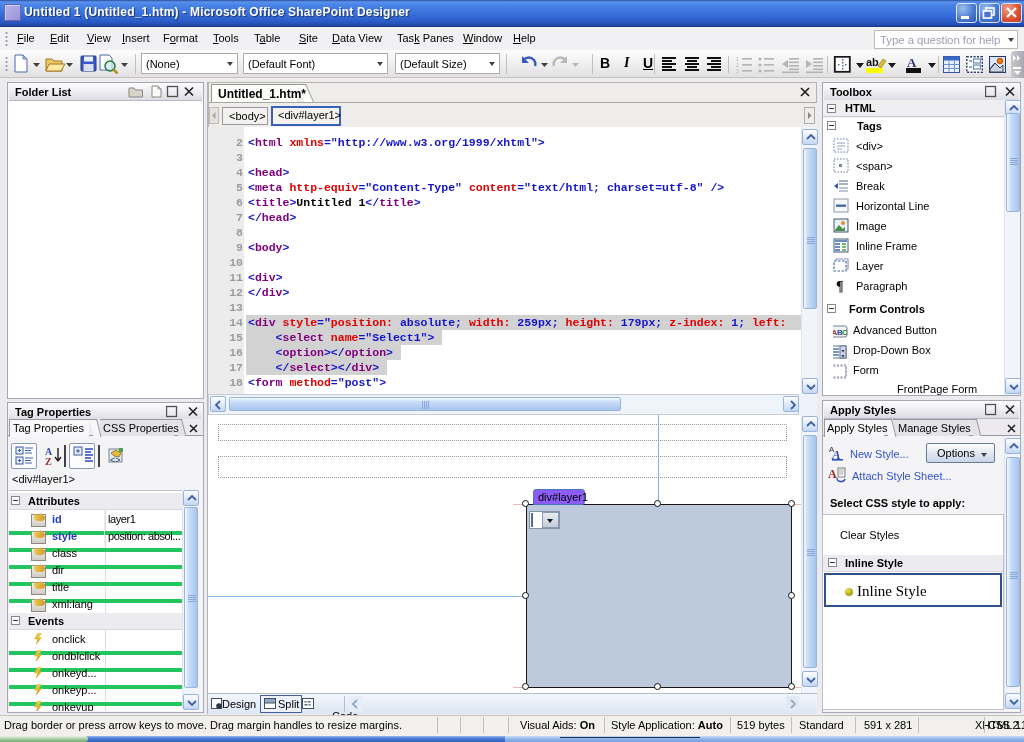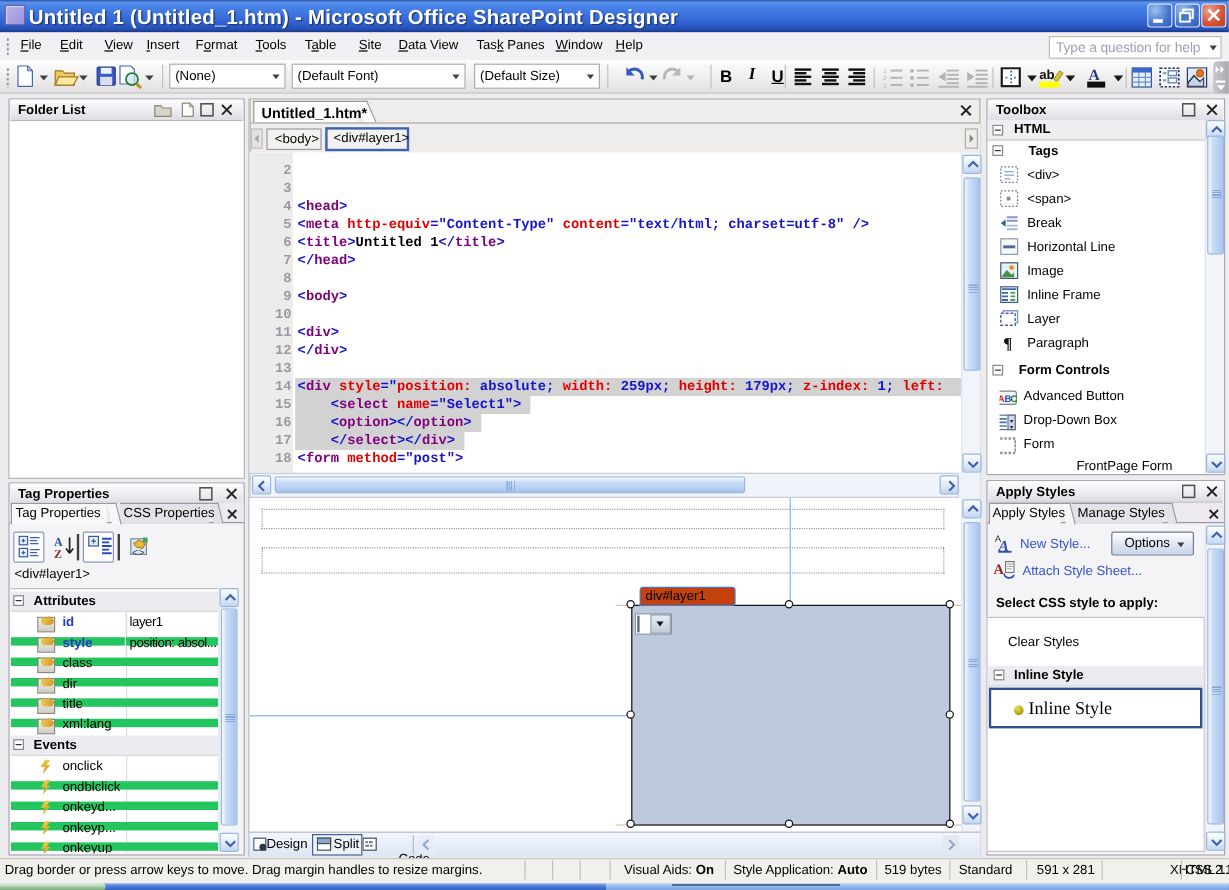--- a/index.html
+++ b/index.html
@@ -7,21 +7,21 @@
   #win { position:absolute; left:0; top:0; width:1024px; height:742px;
          font-family:"Liberation Sans", sans-serif; font-size:11px; color:#000;
          background:#ecebee; }
   .abs { position:absolute; }
 
   
   #titlebar { left:0; top:0; width:1024px; height:27px;
     background:linear-gradient(#2a50a0 0%, #5a92ec 7%, #4a84e8 18%, #3a70dc 50%, #2e5ecc 75%, #2450b4 90%, #1c3c94 97%, #16307e 100%); }
   #apicon { left:4px; top:4px; width:17px; height:17px; background:linear-gradient(135deg,#b8b4ec,#9a94d8);
     border:1px solid #6a66b0; box-shadow:inset 1px 1px 0 #d0ccf4; }
-  #title-text { left:28px; top:5px; color:#fff; font-size:17px; font-weight:bold;
+  #title-text { left:28px; top:5px; color:#fff; font-size:12px; font-weight:bold;
     text-shadow:1px 1px 1px #1a3468; letter-spacing:0.2px;text-align:center; }
   .wbtn { top:3px; width:21px; height:20px; border-radius:3px; border:1px solid #d8e4f8; }
   .wbtn.blue { background:radial-gradient(circle at 30% 25%, #9cc0f0, #4876cc 60%, #2c5cb8); }
   .wbtn.red  { background:radial-gradient(circle at 30% 25%, #f0a088, #d85030 60%, #c04020); }
   .wbtn svg { position:absolute; left:0; top:0; }
 
   
   #menubar { left:0; top:27px; width:1024px; height:23px; background:#f1f0f2; }
   .grip { width:3px; background:radial-gradient(circle, #9a99a8 1px, transparent 1.2px); background-size:3px 4px; }
   #qbox { left:874px; top:30px; width:144px; height:19px; background:#fff; border:1px solid #c0bcb4; color:#9fa0b4; font-size:11.5px; padding:3px 5px; letter-spacing:-0.1px; }
@@ -55,21 +55,21 @@
       background:repeating-linear-gradient(#86a8d8 0 1px, transparent 1px 2px); }
   .sgrip-h { position:absolute; top:3px; width:7px; height:8px;
       background:repeating-linear-gradient(90deg,#86a8d8 0 1px, transparent 1px 2px); }
 
   
   .gcat { position:absolute; left:0; width:173px; height:17px; background:#ececf0;
      border-bottom:1px solid #d8d8dc; padding:2px 0 0 2px; }
   .minus { position:absolute; left:2px; top:3px; width:9px; height:9px; background:#fff; border:1px solid #888;
      }
   .minus::after { content:""; position:absolute; left:1px; top:3px; width:5px; height:1px; background:#333; }
-  .grow { position:absolute; left:0; width:173px; height:17px; border-bottom:7px solid #22c55e; padding:20px 0 0 0; }
+  .grow { position:absolute; left:0; width:173px; height:17px; border-bottom:4px solid #22c55e; padding:20px 0 0 0; }
   .grow::before { content:""; position:absolute; left:22px; top:3px; width:13px; height:11px;
      background:linear-gradient(#f4f2ee,#cfccc4); border:1px solid #8c8a80; }
   .grow::after { content:""; position:absolute; left:25px; top:2px; width:11px; height:8px;
      background:linear-gradient(100deg,#f0cc58,#d09828); border-radius:1px 4px 4px 1px;
      clip-path:polygon(0 20%, 55% 20%, 55% 0, 100% 45%, 100% 100%, 20% 100%, 0 70%); }
   .grow.ev::before { background:none; border:none; }
   .grow.ev::after { content:""; left:25px; top:2px; width:8px; height:12px; border:none; border-radius:0;
      background:linear-gradient(#f0d048,#c89820);
      clip-path:polygon(45% 0, 100% 0, 62% 38%, 100% 38%, 20% 100%, 42% 52%, 0 52%); }
   .gname { position:absolute; left:43px; top:2px; }
@@ -479,20 +479,21 @@
 13
 14
 15
 16
 17
 18</div>
     <div class="hl" style="top:188px; left:38px; width:555px;"></div>
     <div class="hl" style="top:203px; left:38px; width:196px;"></div>
     <div class="hl" style="top:218px; left:38px; width:155px;"></div>
     <div class="hl" style="top:233px; left:38px; width:141px;"></div>
+    <div class="cline" style="top:8px;"><span class="v">&lt;</span><span class="t">html</span> <span class="a">xmlns</span><span class="v">="http://www.w3.org/1999/xhtml"&gt;</span></div>
     <div class="cline" style="top:38px;"><span class="v">&lt;</span><span class="t">head</span><span class="v">&gt;</span></div>
     <div class="cline" style="top:53px;"><span class="v">&lt;</span><span class="t">meta</span> <span class="a">http-equiv</span><span class="v">="Content-Type"</span> <span class="a">content</span><span class="v">="text/html; charset=utf-8"</span> <span class="v">/&gt;</span></div>
     <div class="cline" style="top:68px;"><span class="v">&lt;</span><span class="t">title</span><span class="v">&gt;</span>Untitled 1<span class="v">&lt;/</span><span class="t">title</span><span class="v">&gt;</span></div>
     <div class="cline" style="top:83px;"><span class="v">&lt;/</span><span class="t">head</span><span class="v">&gt;</span></div>
     <div class="cline" style="top:113px;"><span class="v">&lt;</span><span class="t">body</span><span class="v">&gt;</span></div>
     <div class="cline" style="top:143px;"><span class="v">&lt;</span><span class="t">div</span><span class="v">&gt;</span></div>
     <div class="cline" style="top:158px;"><span class="v">&lt;/</span><span class="t">div</span><span class="v">&gt;</span></div>
     <div class="cline" style="top:188px;"><span class="v">&lt;</span><span class="t">div</span> <span class="a">style</span><span class="v">="</span><span class="a">position:</span> <span class="v">absolute;</span> <span class="a">width:</span> <span class="v">259px;</span> <span class="a">height:</span> <span class="v">179px;</span> <span class="a">z-index:</span> <span class="v">1;</span> <span class="a">left:</span></div>
     <div class="cline" style="top:203px;">    <span class="v">&lt;</span><span class="t">select</span> <span class="a">name</span><span class="v">="Select1"&gt;</span></div>
     <div class="cline" style="top:218px;">    <span class="v">&lt;</span><span class="t">option</span><span class="v">&gt;&lt;/</span><span class="t">option</span><span class="v">&gt;</span></div>
@@ -535,21 +536,21 @@
   <div id="designpane" class="abs">
     <div class="dashbox" style="left:10px; top:9px; width:569px; height:17px;"></div>
     <div class="dashbox" style="left:10px; top:41px; width:569px; height:22px;"></div>
     <div class="guide" style="left:450px; top:0; width:1px; height:89px;"></div>
     <div class="guide" style="left:0; top:181px; width:318px; height:1px;"></div>
     <div class="pink" style="left:305px; top:89px; width:15px; height:1px;"></div>
     <div class="pink" style="left:583px; top:89px; width:14px; height:1px;"></div>
     <div class="pink" style="left:305px; top:272px; width:15px; height:1px;"></div>
     <div class="pink" style="left:583px; top:272px; width:14px; height:1px;"></div>
     <div class="abs" style="left:318px; top:89px; width:266px; height:184px; background:#bdc9dc; border:1px solid #181818;"></div>
-    <div class="abs" style="left:325px; top:74px; width:80px; height:16px; background:#c2410c; border:1px solid #4a74bc; border-radius:3px 3px 3px 0; padding:1px 0 0 4px;">div#layer1</div>
+    <div class="abs" style="left:325px; top:74px; width:52px; height:16px; background:#8b5cf6; border:1px solid #4a74bc; border-radius:3px 3px 3px 0; padding:1px 0 0 4px;">div#layer1</div>
 
     <div class="abs" style="left:321px; top:96px; width:31px; height:18px; border:1px solid #8494a8; background:#fff;">
       <div class="abs" style="left:1px; top:1px; width:2px; height:14px; background:#5a6a80;"></div>
       <div class="abs" style="left:12px; top:0px; width:17px; height:16px; background:linear-gradient(#e8ecf2,#c4ccd8); border:1px solid #8a9ab0;"><span class="darr" style="margin:5px 0 0 4px; border-top-color:#101828;"></span></div>
     </div>
     <div class="handle" style="left:314px; top:85px;"></div>
     <div class="handle" style="left:446px; top:85px;"></div>
     <div class="handle" style="left:580px; top:85px;"></div>
     <div class="handle" style="left:314px; top:177px;"></div>
     <div class="handle" style="left:580px; top:177px;"></div>

